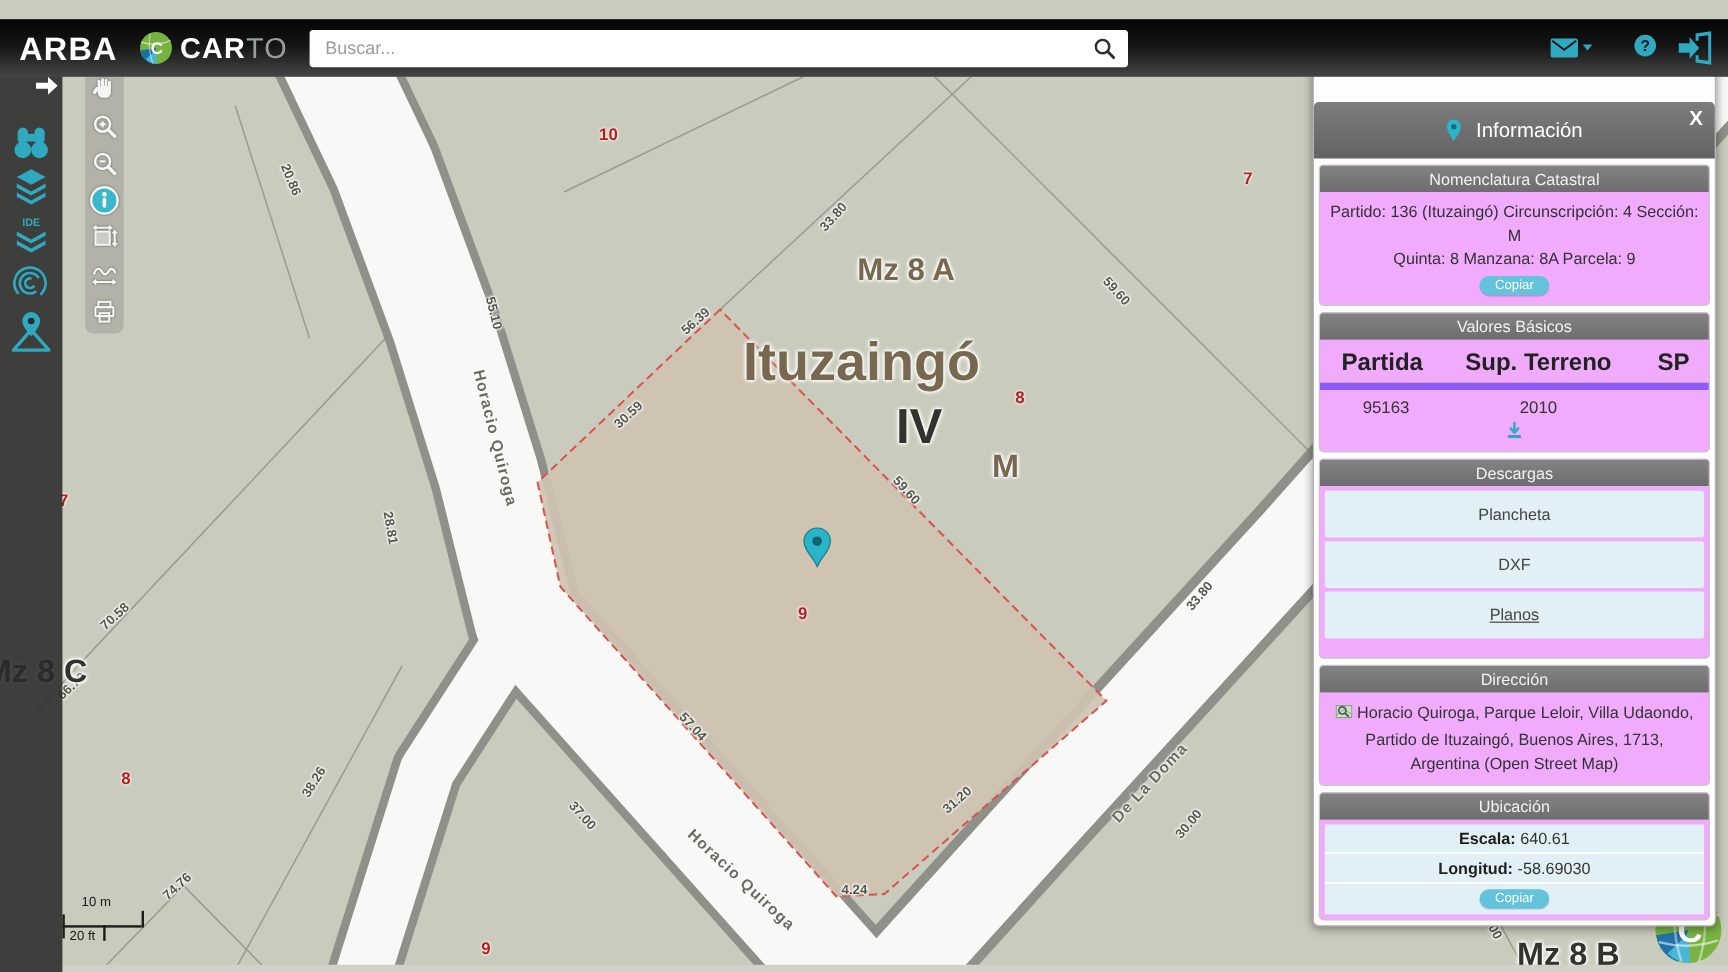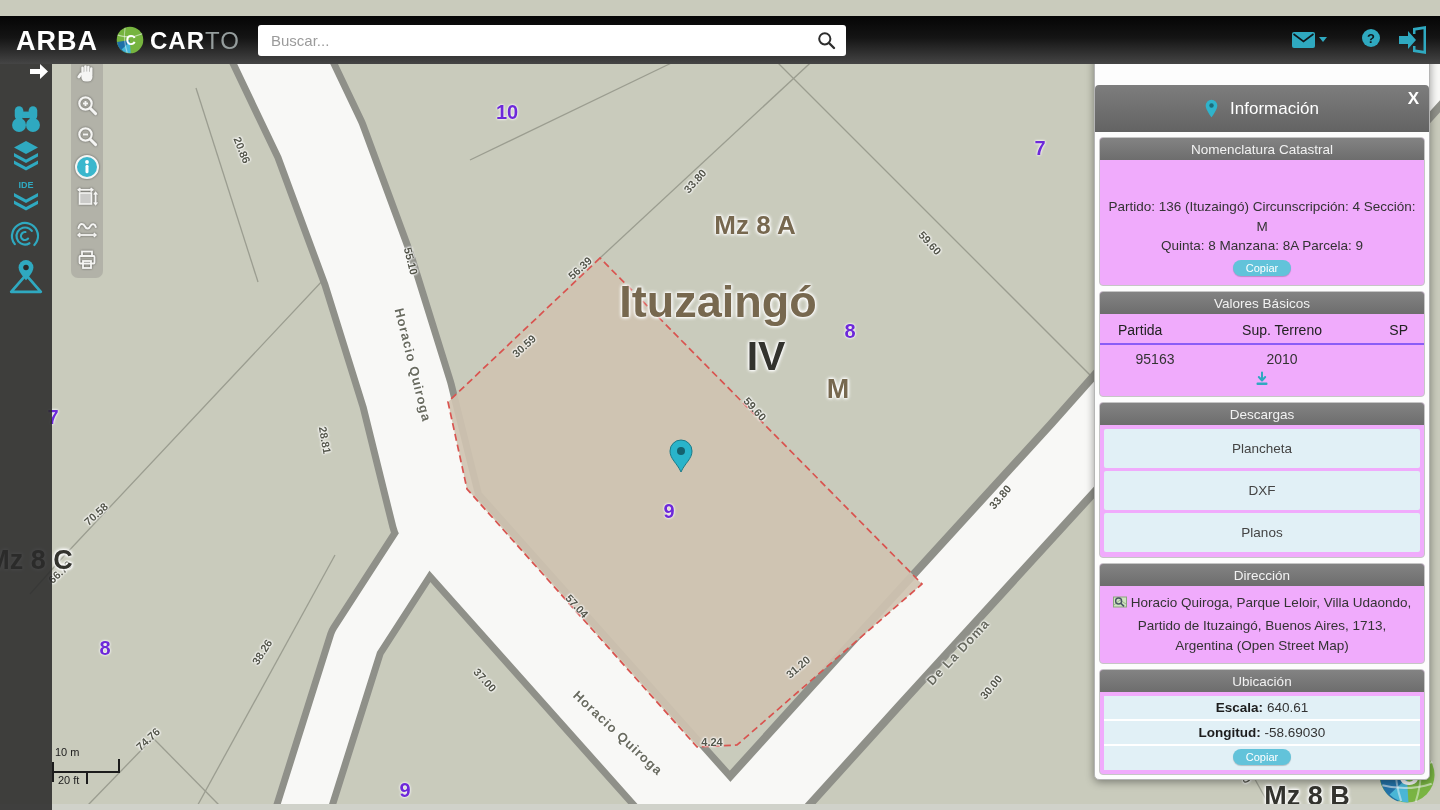--- a/index.html
+++ b/index.html
@@ -8,21 +8,21 @@
   #app { position:relative; width:1440px; height:810px; overflow:hidden; }
 
   
   .topbar { position:absolute; left:0; top:16px; width:1440px; height:48px; z-index:10;
             background:linear-gradient(180deg,#050505 0%,#141414 45%,#454545 100%); }
   .brand { position:absolute; left:16px; top:10px; color:#fff; font-size:27px; font-weight:bold; letter-spacing:1px; }
   .carto-logo { position:absolute; left:116px; top:10px; }
   .carto-word { position:absolute; left:150px; top:11px; font-size:24px; letter-spacing:1px; }
   .carto-word b { color:#fff; font-weight:bold; }
   .carto-word span { color:#959d9d; font-weight:normal; }
-  .searchbox { position:absolute; left:258px; top:9px; width:588px; height:31px;
+  .searchbox { position:absolute; left:258px; top:9px; width:682px; height:31px;
                background:#fff; border-radius:3px; }
   .searchbox input { position:absolute; left:0; top:0; width:100%; height:100%;
                border:none; outline:none; background:transparent; padding:0 40px 0 13px;
                font-size:15px; color:#444; font-family:"Liberation Sans",sans-serif; }
   .searchbox input::placeholder { color:#9b9b9b; }
   .search-mag { position:absolute; right:10px; top:6px; }
   .tb-ico { position:absolute; cursor:pointer; }
 
   
   .sidebar { position:absolute; left:0; top:48px; width:52px; height:762px; z-index:4;
@@ -38,36 +38,36 @@
           cursor:pointer; filter:drop-shadow(0 0 1px rgba(60,60,60,.7)); }
 
   
   .map-wrap { position:absolute; left:0; top:48px; width:1440px; height:762px; z-index:0; }
   .map-labels { position:absolute; left:0; top:48px; width:1440px; height:762px;
                 z-index:2; pointer-events:none; }
   .meas { position:absolute; font-size:11px; font-weight:bold; color:#54564b; white-space:nowrap;
           text-shadow:0 0 2px #fff,0 0 2px #fff,0 0 3px #fff,0 0 3px #fff; }
   .street { position:absolute; font-size:13px; font-weight:bold; color:#696b60; letter-spacing:1px;
           white-space:nowrap; text-shadow:0 0 2px #fff,0 0 2px #fff,0 0 3px #fff; }
-  .pnum { position:absolute; font-size:20px; font-weight:bold; color:#6d28d9; white-space:nowrap;
+  .pnum { position:absolute; font-size:14px; font-weight:bold; color:#b91c1c; white-space:nowrap;
           text-shadow:0 0 2px #fff,0 0 3px #fff; }
   .place { position:absolute; font-weight:bold; white-space:nowrap;
            text-shadow:0 0 2px #fff,0 0 3px #fff,0 0 4px #fff,0 0 4px #fff; }
   .place.brown { color:#77684f; }
   .place.dark { color:#33332e; }
 
   
   .scalebar { position:absolute; left:44px; top:814px; width:120px; height:46px; z-index:3;
               font-size:11px; color:#1c1c1c; top:812px; }
   .scalebar { top:auto; bottom:14px; }
   .sb-line { position:absolute; left:8px; top:21px; width:66px; height:2px; background:#1c1c1c; }
   .sb-tick-l { position:absolute; left:8px; top:12px; width:2px; height:20px; background:#1c1c1c; }
   .sb-tick-m { position:absolute; left:74px; top:9px; width:2px; height:14px; background:#1c1c1c; }
   .sb-tick-f { position:absolute; left:42px; top:21px; width:2px; height:13px; background:#1c1c1c; }
-  .sb-m { position:absolute; left:11px; top:-4px; }
+  .sb-m { position:absolute; left:24px; top:-4px; }
   .sb-ft { position:absolute; left:14px; top:24px; }
 
   .bottom-strip { position:absolute; left:0; bottom:0; width:1440px; height:6px;
                   background:#d0d2ca; z-index:3; }
 
   
   .compass-btn { position:absolute; left:1392px; top:716px; width:31px; height:30px; z-index:3;
                  background:#fff; border:1px solid #c9c9c9; border-radius:5px; cursor:pointer;
                  display:flex; align-items:center; justify-content:center;
                  box-shadow:0 1px 2px rgba(0,0,0,.25); }
@@ -80,36 +80,36 @@
   .panel-title { position:relative; height:47px; background:linear-gradient(180deg,#7d7d7d,#636363);
            border-radius:4px 4px 0 0; display:flex; align-items:center; justify-content:center; gap:12px;margin-top:32px; }
   .panel-title .t { color:#fff; font-size:17px; }
   .panel-close { position:absolute; right:10px; top:4px; color:#fff; font-size:17px;
            font-weight:bold; cursor:pointer; }
   .sect { margin:5px 4px 0 4px; border:1px solid #c6c6c6; border-radius:4px; overflow:hidden;
           background:#f0abfc; }
   .sect-h { height:22px; background:linear-gradient(180deg,#838383,#6d6d6d); color:#f2f2f2;
           font-size:13.5px; display:flex; align-items:center; justify-content:center; }
   .sect-b { font-size:13.5px; color:#333; }
-  .nc-body { padding:7px 6px 8px 6px; text-align:center; line-height:1.45;margin-top:30px; }
+  .nc-body { padding:7px 6px 8px 6px; text-align:center; line-height:1.45; }
   .copy-btn { display:inline-block; margin-top:4px; background:#62c3da; color:#fff; font-size:11px;
           padding:2px 13px; border-radius:9px; border:none; cursor:pointer;
           font-family:"Liberation Sans",sans-serif; box-shadow:0 1px 1px rgba(0,0,0,.2); }
-  .vb-head { display:flex; padding:8px 10px 5px 10px; font-weight:normal; font-size:14px; color:#222;
-          border-bottom:2px solid #8b5cf6; }
+  .vb-head { display:flex; padding:8px 10px 5px 10px; font-weight:bold; font-size:20px; color:#222;
+          border-bottom:6px solid #8b5cf6; }
   .vb-row  { display:flex; padding:6px 10px 2px 10px; font-size:14px; color:#333; }
   .vb-c1 { width:90px; text-align:left; padding-left:8px; }
   .vb-c2 { flex:1; text-align:center; }
   .vb-c3 { width:50px; text-align:right; padding-right:6px; }
   .vb-r1 { width:90px; text-align:center; }
   .vb-dl { text-align:center; padding:2px 0 6px 0; cursor:pointer; }
   .dl-rows { padding:4px; }
   .dl-row { background:#e1f0f6; color:#444; text-align:center; padding:12px 0; margin-bottom:3px;
             border-radius:2px; cursor:pointer; }
-  .dl-row:last-child { margin-bottom:1px; }
+  .dl-row:last-child { margin-bottom:12px;text-decoration:underline; }
   .dir-body { padding:7px 9px; text-align:center; line-height:1.5; }
   .dir-ico { display:inline-block; vertical-align:-2px; margin-right:4px; }
   .ub-rows { padding:4px; }
   .ub-row { background:#e1f0f6; text-align:center; padding:4px 0; border-bottom:2px solid #fff; }
   .ub-row b { color:#1d1d1d; }
   .ub-btnrow { background:#e1f0f6; text-align:center; padding:3px 0 5px 0; }
 </style>
 </head>
 <body>
 

